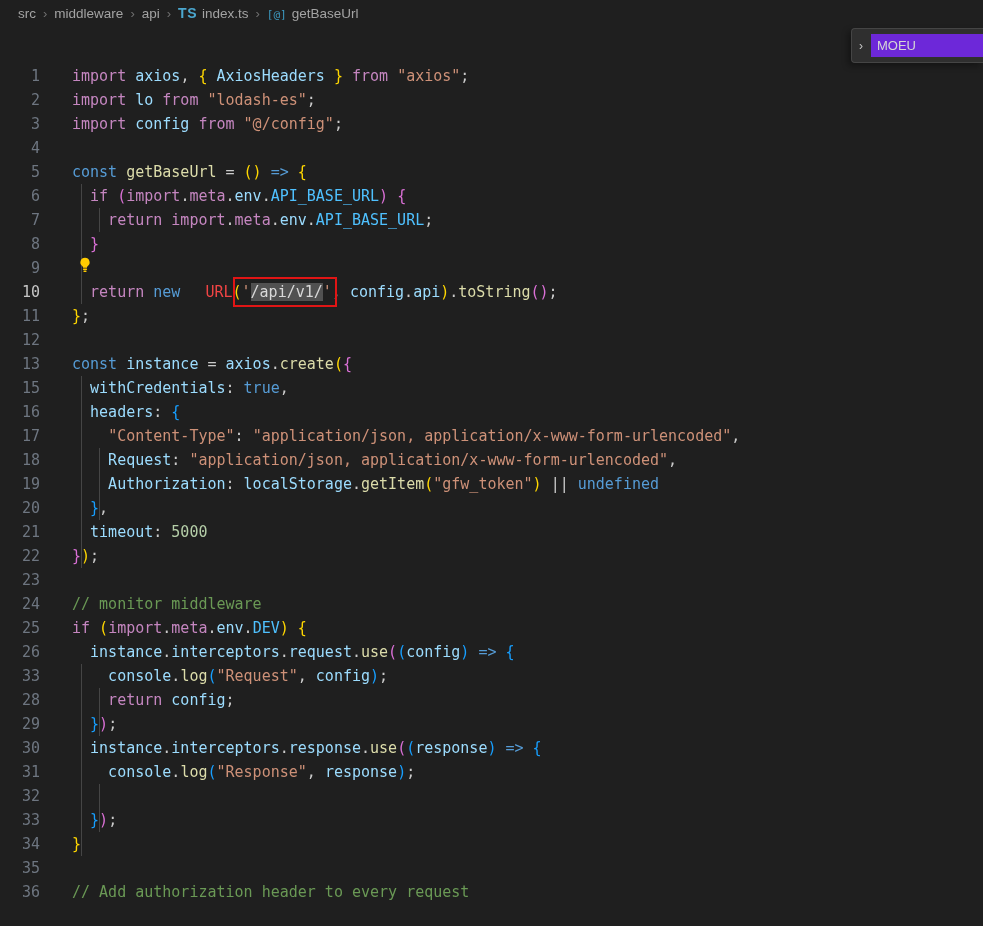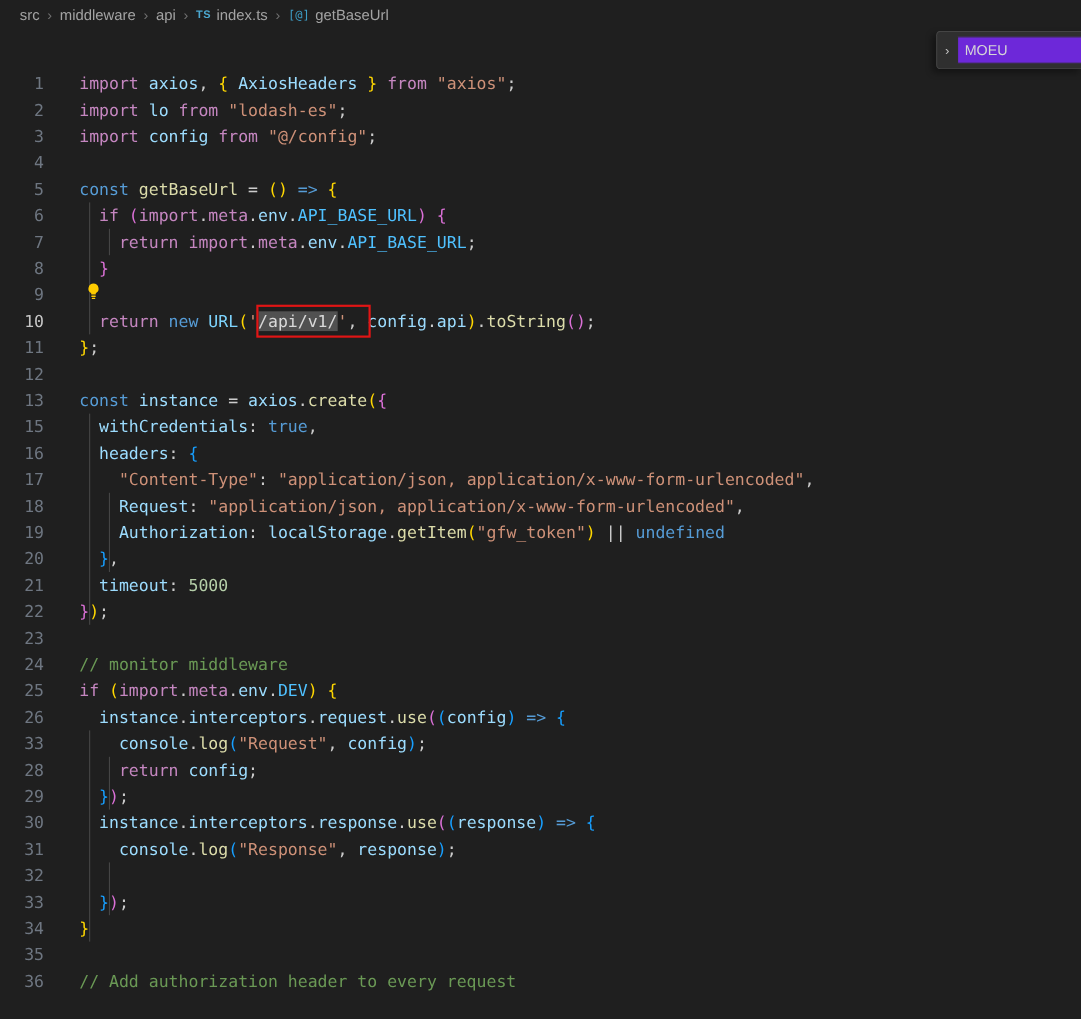--- a/index.html
+++ b/index.html
@@ -1,43 +1,43 @@
 <!DOCTYPE html>
 <html><head>
 <meta charset="utf-8">
 <style>
   html,body{margin:0;padding:0;background:#1f1f1f;width:983px;height:926px;overflow:hidden;}
   body{font-family:"Liberation Sans","DejaVu Sans",sans-serif;}
 
   
   .breadcrumb{height:26px;display:flex;align-items:center;padding-left:18px;color:#a3a3a3;font-size:13.5px;}
-  .crumb{display:flex;align-items:center;cursor:pointer;}
+  .crumb{display:flex;align-items:flex-end;cursor:pointer;}
   .crumb-sep{color:#6f6f6f;margin:0 7px;font-size:13px;}
-  .ts-badge{color:#4ba7cf;font-weight:bold;font-size:10px;margin-right:5px;letter-spacing:.5px;}
+  .ts-badge{color:#4ba7cf;font-weight:bold;font-size:14px;margin-right:5px;letter-spacing:.5px;}
   .sym-badge{color:#3d9cc4;font-family:"DejaVu Sans Mono",monospace;font-size:11px;margin-right:5px;}
 
   
   .find-widget{position:absolute;top:28px;right:0;width:131px;height:33px;background:#2f2f2f;
     border:1px solid #454545;border-right:none;border-radius:4px 0 0 4px;
     display:flex;align-items:center;box-shadow:-3px 3px 6px rgba(0,0,0,.35);z-index:30;}
   .find-toggle{width:18px;height:100%;display:flex;align-items:center;justify-content:center;
     color:#c5c5c5;font-size:12px;cursor:pointer;}
   .find-input{flex:1;height:23px;background:#6d28d9;border:1px solid #303030;border-right:none;
     display:flex;align-items:center;padding-left:6px;color:#d6d6d6;font-size:13px;}
 
   
   .editor{position:relative;margin-top:38px;}
   .code-row{display:flex;height:24px;line-height:24px;font-family:"DejaVu Sans Mono",monospace;font-size:15px;white-space:pre;}
   .ln{width:40px;flex:none;text-align:right;color:#6e7681;user-select:none;}
   .ln.active{color:#c6c6c6;}
   .code{padding-left:32px;flex:none;}
 
   
   .t-k{color:#C586C0;} .t-s{color:#569CD6;} .t-r{color:#CE9178;} .t-v{color:#9CDCFE;}
-  .t-f{color:#DCDCAA;} .t-c{color:#7dd3fc;} .t-C{color:#4FC1FF;} .t-n{color:#B5CEA8;}
+  .t-f{color:#DCDCAA;} .t-c{color:#ef4444;margin-left:16px;} .t-C{color:#4FC1FF;} .t-n{color:#B5CEA8;}
   .t-m{color:#6A9955;} .t-d{color:#CCCCCC;} .t-g{color:#FFD700;} .t-o{color:#DA70D6;}
   .t-b{color:#179FFF;} .t-S{color:#d9d9d9;background:#515151;}
 
   .indent-guide{position:absolute;width:1px;background:#454545;z-index:1;}
   .red-box{position:absolute;border:2px solid #e01515;z-index:20;pointer-events:none;}
   .lightbulb{position:absolute;width:16px;height:17px;z-index:10;cursor:pointer;}
 </style>
 </head>
 <body>
 

